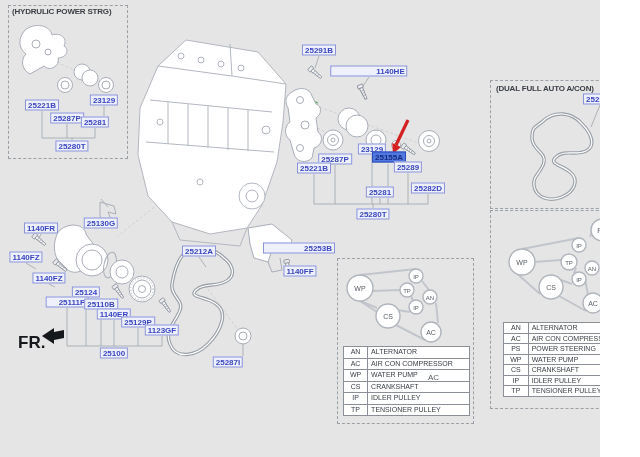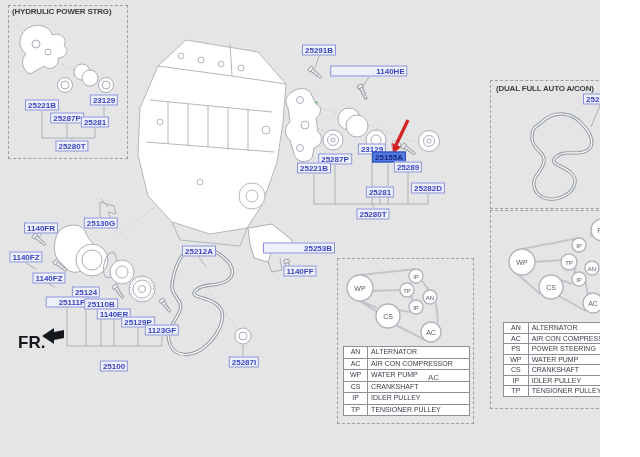--- a/index.html
+++ b/index.html
@@ -223,26 +223,26 @@
   <div class="plabel" style="left:101px;top:193px;margin-top:30px;">25130G</div>
   <div class="plabel" style="left:41px;top:228px;">1140FR</div>
   <div class="plabel" style="left:26px;top:257px;">1140FZ</div>
   <div class="plabel" style="left:49px;top:278px;">1140FZ</div>
   <div class="plabel" style="left:86px;top:292px;">25124</div>
   <div class="plabel" style="left:67px;top:302px;padding-left:12px;">25111P</div>
   <div class="plabel" style="left:101px;top:304px;">25110B</div>
   <div class="plabel" style="left:114px;top:314px;">1140ER</div>
   <div class="plabel" style="left:138px;top:322px;">25129P</div>
   <div class="plabel" style="left:162px;top:330px;">1123GF</div>
-  <div class="plabel" style="left:114px;top:366px;">25100</div>
+  <div class="plabel" style="left:114px;top:353px;">25100</div>
 
   <div class="plabel" style="left:199px;top:251px;">25212A</div>
   <div class="plabel" style="left:299px;top:248px;padding-left:40px;">25253B</div>
   <div class="plabel" style="left:300px;top:271px;">1140FF</div>
-  <div class="plabel" style="left:244px;top:362px;">25287I</div>
+  <div class="plabel" style="left:228px;top:362px;">25287I</div>
   <div class="plabel" style="left:600px;top:99px;">25212A</div>
 
   <div class="fr" style="left:18px;top:333px;">FR.</div>
 
   <div class="stray" style="left:428px;top:373px;">AC</div>
 
   <table class="legend" style="left:343px;top:346px;width:127px;">
     <tbody>
       <tr>
           <td class="abbr">AN</td>

